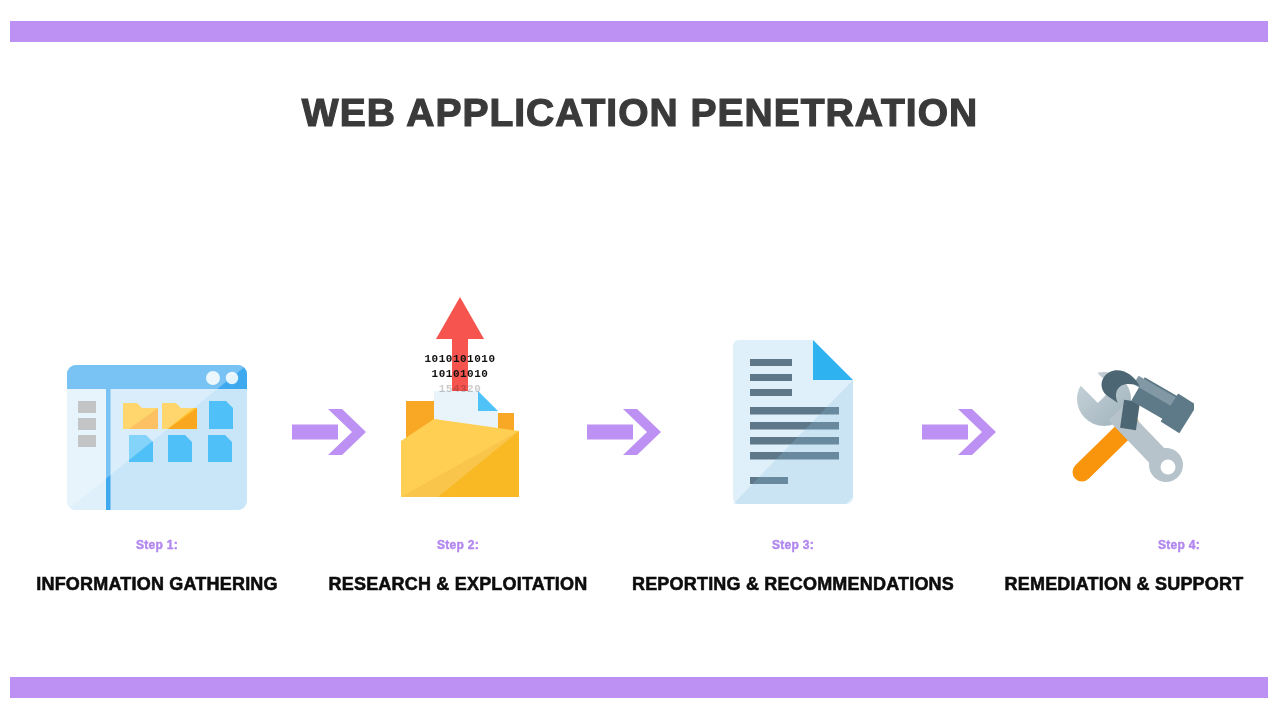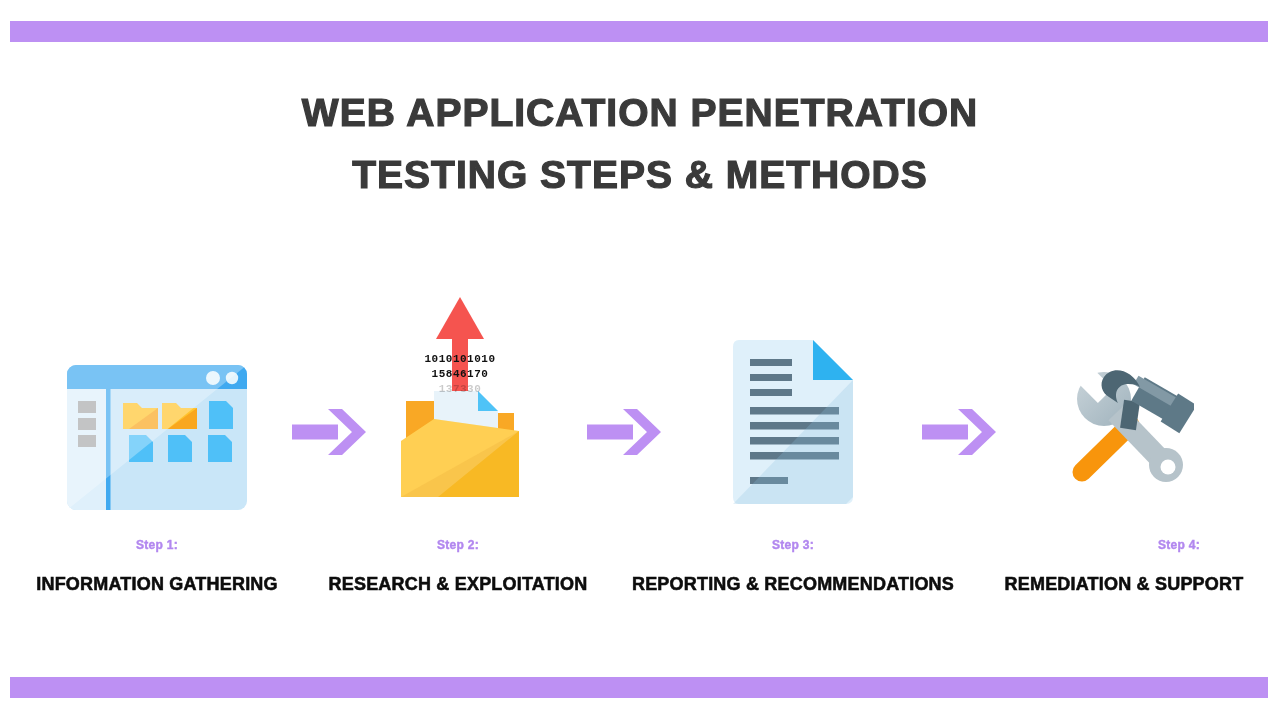--- a/index.html
+++ b/index.html
@@ -34,21 +34,20 @@
 </head>
 <body>
 
 <div class="canvas">
 
   <div class="bar top"></div>
   <div class="bar bottom"></div>
 
   <div class="title">
     <div>WEB APPLICATION PENETRATION</div>
-    <div>TESTING STEPS &amp; METHODS</div>
   </div>
 
   <svg class="icon-abs" style="left:67px;top:365px" width="180" height="145" viewBox="0 0 180 145">
     <defs>
       <clipPath id="winClip">
           <rect x="0" y="0" width="180" height="145" rx="9"></rect>
         </clipPath>
     </defs>
     <g clip-path="url(#winClip)">
       <rect x="0" y="0" width="180" height="145" fill="#C9E6F8"></rect>
@@ -100,22 +99,22 @@
 
     <g>
       <polygon points="3,150 36,128 121,140 121,206 3,206" fill="#FFC52E"></polygon>
       <polygon points="121,140 121,206 3,206" fill="#F5B422" opacity="0.75"></polygon>
       <polygon points="3,150 36,128 121,140 40,206 3,206" fill="rgba(255,255,255,0.18)"></polygon>
     </g>
   </svg>
 
   <div class="binary">
     <div>1010101010</div>
-    <div>15846170</div>
-    <div class="fade">137330</div>
+    <div>10101010</div>
+    <div class="fade">154320</div>
   </div>
 
   <svg class="icon-abs" style="left:587px;top:403px" width="76" height="58" viewBox="0 0 76 58">
     <rect x="0" y="21.5" width="46" height="15" fill="#BD90F3"></rect>
     <polygon points="36,6 50,6 74,29 50,52 36,52 60,29" fill="#BD90F3"></polygon>
   </svg>
 
   <svg class="icon-abs" style="left:733px;top:340px" width="120" height="164" viewBox="0 0 120 164">
     <path d="M6,0 H80 L120,40 V157 Q120,164 113,164 H6 Q0,164 0,157 V7 Q0,0 6,0 Z" fill="#DFF0FA"></path>
     <polygon points="80,0 120,40 80,40" fill="#2EB2F0"></polygon>

